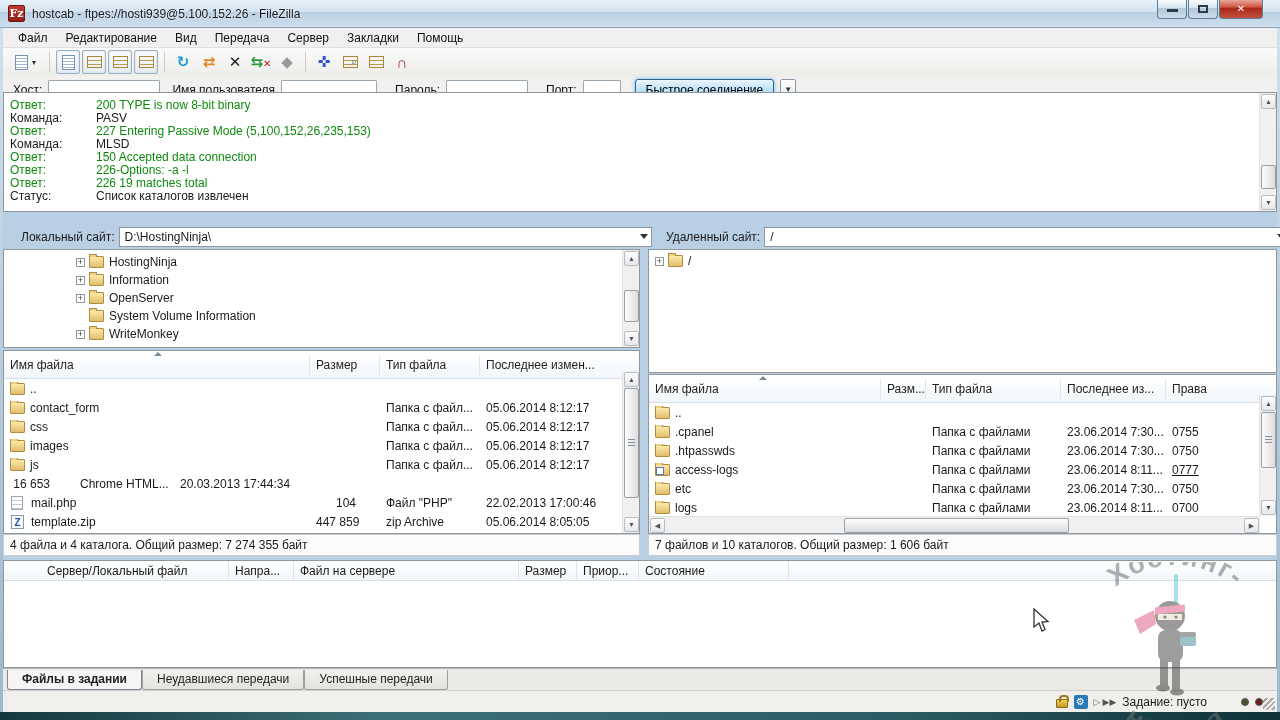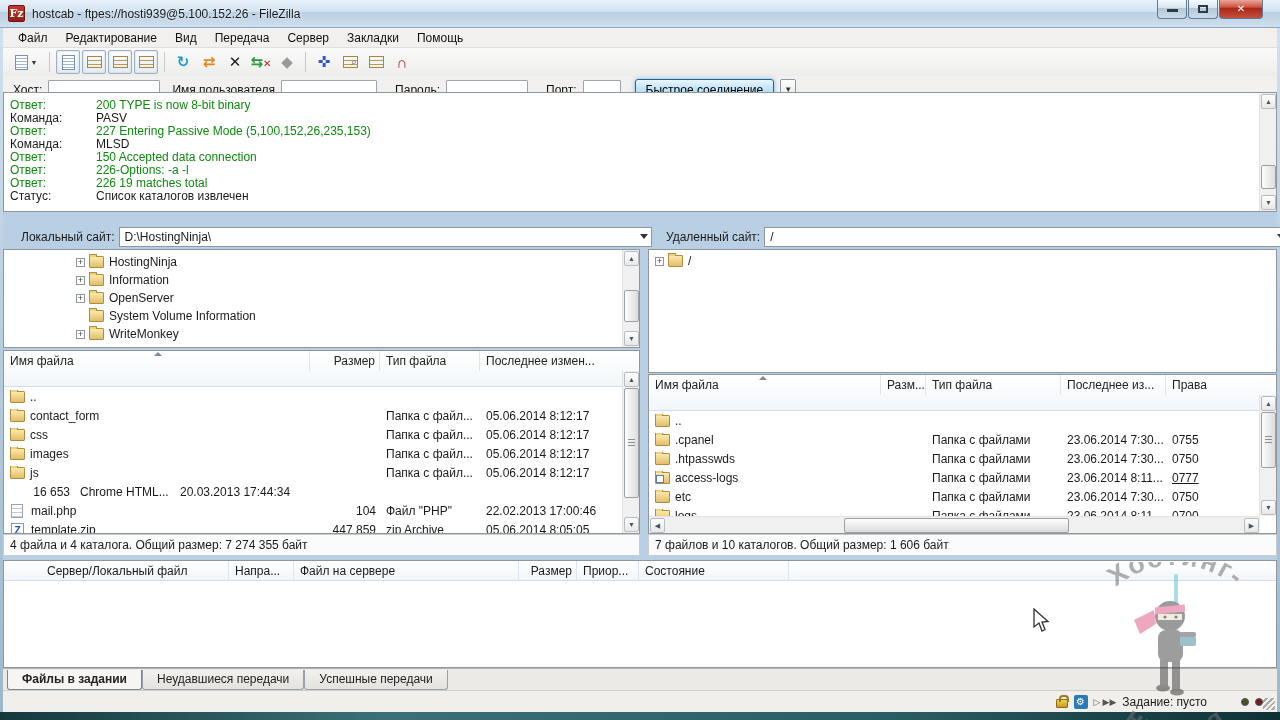--- a/index.html
+++ b/index.html
@@ -83,26 +83,26 @@
   .ico-page { width:12px; height:14px; background:#fff; border:1px solid #9aa4ae; flex:0 0 12px; margin:0 8px 0 1px;
     background-image:repeating-linear-gradient(#fff 0 3px, #c3ccd4 3px 4px); }
   .ico-zip { width:13px; height:14px; background:#fdfdfd; border:1px solid #8899aa; flex:0 0 13px; margin:0 7px 0 1px;
     color:#2255aa; font-size:10px; font-weight:bold; text-align:center; line-height:13px; }
   .ico-chrome { width:14px; height:14px; border-radius:50%; flex:0 0 14px; margin:0 6px 0 1px;
     background:conic-gradient(#d93025 0 33%, #fcc934 33% 66%, #34a853 66% 100%); position:relative; }
   .ico-chrome::after { content:""; position:absolute; left:3.5px; top:3.5px; width:7px; height:7px;
     border-radius:50%; background:#4285f4; border:1.5px solid #fff; }
 
   
-  .list-header { display:flex; height:36px; background:linear-gradient(#fff,#f2f6fa);
-    border-bottom:1px solid #d5dde5; font-size:12px; color:#222; position:relative; }
+  .list-header { display:flex; height:28px; background:linear-gradient(#fff,#f2f6fa);
+    border-bottom:1px solid #d5dde5; font-size:12px; color:#222; align-items:center; position:relative; }
   .hc { border-right:1px solid #dce6f0; height:20px; line-height:20px; padding-left:6px; overflow:hidden; white-space:nowrap; }
   .file-row { display:flex; height:19px; align-items:center; font-size:12px; white-space:nowrap; }
   .fc { overflow:hidden; white-space:nowrap; padding-left:6px; }
-  .num { text-align:right; padding-right:4px; }
+  .num { text-align:right; padding-right:24px; }
   .sort-arrow { position:absolute; top:1px; width:0; height:0; border-left:4px solid transparent;
     border-right:4px solid transparent; border-bottom:4px solid #7a8a9a; }
 
   
   .vscroll { position:absolute; width:17px; background:#f0f0f0; border-left:1px solid #e3e3e3; }
   .hscroll { position:absolute; height:17px; background:#f0f0f0; border-top:1px solid #e3e3e3; }
   .sb-btn { width:15px; height:15px; margin:1px; background:linear-gradient(#fdfdfd,#e8e8e8);
     border:1px solid #b8bcc0; border-radius:2px; font-size:7px; color:#4a5560; text-align:center; line-height:13px; }
   .sb-thumb { position:absolute; left:1px; width:15px; background:linear-gradient(90deg,#fdfdfd,#dcdcdc);
     border:1px solid #9aa0a6; border-radius:2px; }

